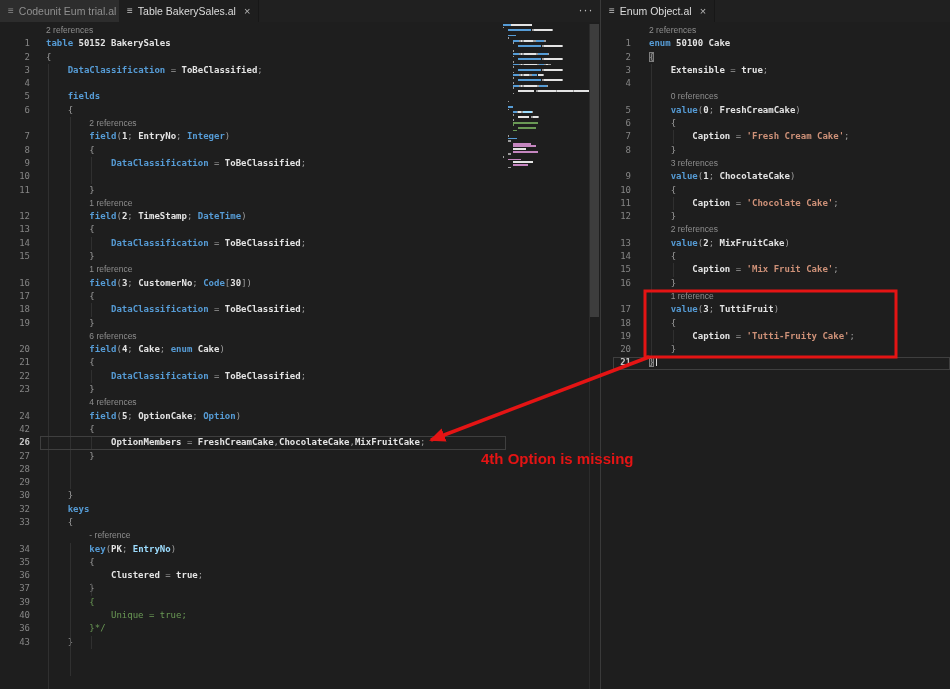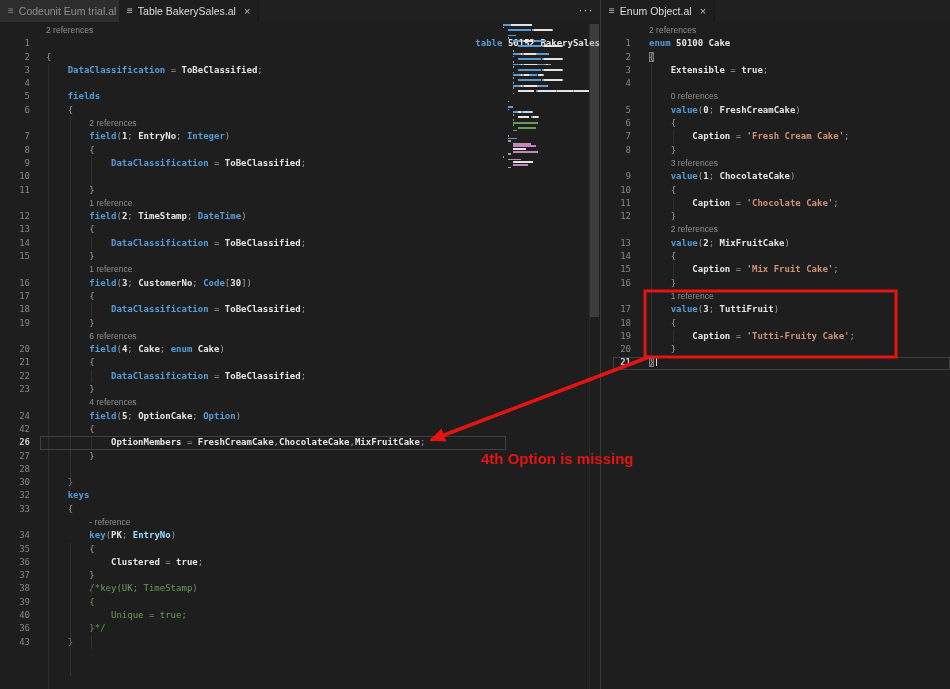--- a/index.html
+++ b/index.html
@@ -66,21 +66,21 @@
     <div class="tab active" style="left:600px;border-left:1px solid #3a3a3a;">
       <span class="ticon">≡</span>
       <span class="tlabel">Enum Object.al</span>
       <span class="tclose">×</span>
     </div>
   </div>
 
   <div class="editor" id="ed-left">
       <div class="rows">
         <div class="row lens" style="padding-left: 46px; color: rgb(143, 143, 143);">2 references</div>
-        <div class="row"><span class="lnum" style="width: 30px;">1</span><span class="codetxt" style="padding-left: 46px; text-align: right;"><span style="color: rgb(86, 156, 214); font-weight: bold;">table </span><span style="color: rgb(228, 228, 228); font-weight: bold;">50152 BakerySales</span></span></div>
+        <div class="row"><span class="lnum" style="width: 30px;">1</span><span class="codetxt" style="padding-left: 46px;"><span style="color: rgb(86, 156, 214); font-weight: bold;">table </span><span style="color: rgb(228, 228, 228); font-weight: bold;">50152 BakerySales</span></span></div>
         <div class="row"><span class="lnum" style="width: 30px;">2</span><span class="codetxt" style="padding-left: 46px;"><span style="color: rgb(157, 157, 157);">{</span></span></div>
         <div class="row"><span class="lnum" style="width: 30px;">3</span><span class="codetxt" style="padding-left: 46px;"><span style="color: rgb(157, 157, 157);">    </span><span style="color: rgb(86, 156, 214); font-weight: bold;">DataClassification</span><span style="color: rgb(157, 157, 157);"> = </span><span style="color: rgb(228, 228, 228); font-weight: bold;">ToBeClassified</span><span style="color: rgb(157, 157, 157);">;</span></span></div>
         <div class="row"><span class="lnum" style="width: 30px;">4</span><span class="codetxt" style="padding-left: 46px;"></span></div>
         <div class="row"><span class="lnum" style="width: 30px;">5</span><span class="codetxt" style="padding-left: 46px;"><span style="color: rgb(157, 157, 157);">    </span><span style="color: rgb(86, 156, 214); font-weight: bold;">fields</span></span></div>
         <div class="row"><span class="lnum" style="width: 30px;">6</span><span class="codetxt" style="padding-left: 46px;"><span style="color: rgb(157, 157, 157);">    {</span></span></div>
         <div class="row lens" style="padding-left: 89.36px; color: rgb(143, 143, 143);">2 references</div>
         <div class="row"><span class="lnum" style="width: 30px;">7</span><span class="codetxt" style="padding-left: 46px;"><span style="color: rgb(157, 157, 157);">        </span><span style="color: rgb(86, 156, 214); font-weight: bold;">field</span><span style="color: rgb(157, 157, 157);">(</span><span style="color: rgb(228, 228, 228); font-weight: bold;">1</span><span style="color: rgb(157, 157, 157);">; </span><span style="color: rgb(228, 228, 228); font-weight: bold;">EntryNo</span><span style="color: rgb(157, 157, 157);">; </span><span style="color: rgb(86, 156, 214); font-weight: bold;">Integer</span><span style="color: rgb(157, 157, 157);">)</span></span></div>
         <div class="row"><span class="lnum" style="width: 30px;">8</span><span class="codetxt" style="padding-left: 46px;"><span style="color: rgb(157, 157, 157);">        {</span></span></div>
         <div class="row"><span class="lnum" style="width: 30px;">9</span><span class="codetxt" style="padding-left: 46px;"><span style="color: rgb(157, 157, 157);">            </span><span style="color: rgb(86, 156, 214); font-weight: bold;">DataClassification</span><span style="color: rgb(157, 157, 157);"> = </span><span style="color: rgb(228, 228, 228); font-weight: bold;">ToBeClassified</span><span style="color: rgb(157, 157, 157);">;</span></span></div>
         <div class="row"><span class="lnum" style="width: 30px;">10</span><span class="codetxt" style="padding-left: 46px;"></span></div>
@@ -99,29 +99,29 @@
         <div class="row"><span class="lnum" style="width: 30px;">20</span><span class="codetxt" style="padding-left: 46px;"><span style="color: rgb(157, 157, 157);">        </span><span style="color: rgb(86, 156, 214); font-weight: bold;">field</span><span style="color: rgb(157, 157, 157);">(</span><span style="color: rgb(228, 228, 228); font-weight: bold;">4</span><span style="color: rgb(157, 157, 157);">; </span><span style="color: rgb(228, 228, 228); font-weight: bold;">Cake</span><span style="color: rgb(157, 157, 157);">; </span><span style="color: rgb(86, 156, 214); font-weight: bold;">enum</span><span style="color: rgb(157, 157, 157);"> </span><span style="color: rgb(228, 228, 228); font-weight: bold;">Cake</span><span style="color: rgb(157, 157, 157);">)</span></span></div>
         <div class="row"><span class="lnum" style="width: 30px;">21</span><span class="codetxt" style="padding-left: 46px;"><span style="color: rgb(157, 157, 157);">        {</span></span></div>
         <div class="row"><span class="lnum" style="width: 30px;">22</span><span class="codetxt" style="padding-left: 46px;"><span style="color: rgb(157, 157, 157);">            </span><span style="color: rgb(86, 156, 214); font-weight: bold;">DataClassification</span><span style="color: rgb(157, 157, 157);"> = </span><span style="color: rgb(228, 228, 228); font-weight: bold;">ToBeClassified</span><span style="color: rgb(157, 157, 157);">;</span></span></div>
         <div class="row"><span class="lnum" style="width: 30px;">23</span><span class="codetxt" style="padding-left: 46px;"><span style="color: rgb(157, 157, 157);">        }</span></span></div>
         <div class="row lens" style="padding-left: 89.36px; color: rgb(143, 143, 143);">4 references</div>
         <div class="row"><span class="lnum" style="width: 30px;">24</span><span class="codetxt" style="padding-left: 46px;"><span style="color: rgb(157, 157, 157);">        </span><span style="color: rgb(86, 156, 214); font-weight: bold;">field</span><span style="color: rgb(157, 157, 157);">(</span><span style="color: rgb(228, 228, 228); font-weight: bold;">5</span><span style="color: rgb(157, 157, 157);">; </span><span style="color: rgb(228, 228, 228); font-weight: bold;">OptionCake</span><span style="color: rgb(157, 157, 157);">; </span><span style="color: rgb(86, 156, 214); font-weight: bold;">Option</span><span style="color: rgb(157, 157, 157);">)</span></span></div>
         <div class="row"><span class="lnum" style="width: 30px;">42</span><span class="codetxt" style="padding-left: 46px;"><span style="color: rgb(157, 157, 157);">        {</span></span></div>
         <div class="row"><span class="lnum cur" style="width: 30px;">26</span><span class="codetxt" style="padding-left: 46px;"><span style="color: rgb(157, 157, 157);">            </span><span style="color: rgb(228, 228, 228); font-weight: bold;">OptionMembers</span><span style="color: rgb(157, 157, 157);"> = </span><span style="color: rgb(228, 228, 228); font-weight: bold;">FreshCreamCake</span><span style="color: rgb(157, 157, 157);">,</span><span style="color: rgb(228, 228, 228); font-weight: bold;">ChocolateCake</span><span style="color: rgb(157, 157, 157);">,</span><span style="color: rgb(228, 228, 228); font-weight: bold;">MixFruitCake</span><span style="color: rgb(157, 157, 157);">;</span></span></div>
         <div class="row"><span class="lnum" style="width: 30px;">27</span><span class="codetxt" style="padding-left: 46px;"><span style="color: rgb(157, 157, 157);">        }</span></span></div>
         <div class="row"><span class="lnum" style="width: 30px;">28</span><span class="codetxt" style="padding-left: 46px;"></span></div>
+        <div class="row"><span class="lnum" style="width: 30px;">29</span><span class="codetxt" style="padding-left: 46px;"></span></div>
         <div class="row"><span class="lnum" style="width: 30px;">30</span><span class="codetxt" style="padding-left: 46px;"><span style="color: rgb(157, 157, 157);">    }</span></span></div>
         <div class="row"><span class="lnum" style="width: 30px;">32</span><span class="codetxt" style="padding-left: 46px;"><span style="color: rgb(157, 157, 157);">    </span><span style="color: rgb(86, 156, 214); font-weight: bold;">keys</span></span></div>
         <div class="row"><span class="lnum" style="width: 30px;">33</span><span class="codetxt" style="padding-left: 46px;"><span style="color: rgb(157, 157, 157);">    {</span></span></div>
         <div class="row lens" style="padding-left: 89.36px; color: rgb(143, 143, 143);">- reference</div>
         <div class="row"><span class="lnum" style="width: 30px;">34</span><span class="codetxt" style="padding-left: 46px;"><span style="color: rgb(157, 157, 157);">        </span><span style="color: rgb(86, 156, 214); font-weight: bold;">key</span><span style="color: rgb(157, 157, 157);">(</span><span style="color: rgb(228, 228, 228); font-weight: bold;">PK</span><span style="color: rgb(157, 157, 157);">; </span><span style="color: rgb(156, 220, 254); font-weight: bold;">EntryNo</span><span style="color: rgb(157, 157, 157);">)</span></span></div>
         <div class="row"><span class="lnum" style="width: 30px;">35</span><span class="codetxt" style="padding-left: 46px;"><span style="color: rgb(157, 157, 157);">        {</span></span></div>
         <div class="row"><span class="lnum" style="width: 30px;">36</span><span class="codetxt" style="padding-left: 46px;"><span style="color: rgb(157, 157, 157);">            </span><span style="color: rgb(228, 228, 228); font-weight: bold;">Clustered</span><span style="color: rgb(157, 157, 157);"> = </span><span style="color: rgb(228, 228, 228); font-weight: bold;">true</span><span style="color: rgb(157, 157, 157);">;</span></span></div>
         <div class="row"><span class="lnum" style="width: 30px;">37</span><span class="codetxt" style="padding-left: 46px;"><span style="color: rgb(157, 157, 157);">        }</span></span></div>
-        <div class="row"><span class="lnum" style="width: 30px;">38</span><span class="codetxt" style="padding-left: 46px;"><span style="color: rgb(106, 153, 85);">        /*key(UK; TimeStamp)</span></span></div>
         <div class="row"><span class="lnum" style="width: 30px;">39</span><span class="codetxt" style="padding-left: 46px;"><span style="color: rgb(106, 153, 85);">        {</span></span></div>
         <div class="row"><span class="lnum" style="width: 30px;">40</span><span class="codetxt" style="padding-left: 46px;"><span style="color: rgb(106, 153, 85);">            Unique = true;</span></span></div>
         <div class="row"><span class="lnum" style="width: 30px;">36</span><span class="codetxt" style="padding-left: 46px;"><span style="color: rgb(106, 153, 85);">        }*/</span></span></div>
         <div class="row"><span class="lnum" style="width: 30px;">43</span><span class="codetxt" style="padding-left: 46px;"><span style="color: rgb(157, 157, 157);">    }</span></span></div>
       </div>
       <div class="guide" style="left: 48px; top: 41.9px; height: 625.1px;"></div>
       <div class="guide" style="left: 69.5px; top: 95.1px; height: 372.4px;"></div>
       <div class="guide" style="left: 69.5px; top: 520.7px; height: 133px;"></div>
       <div class="guide" style="left: 91px; top: 135px; height: 26.6px;"></div>
       <div class="guide" style="left: 91px; top: 214.8px; height: 13.3px;"></div>

